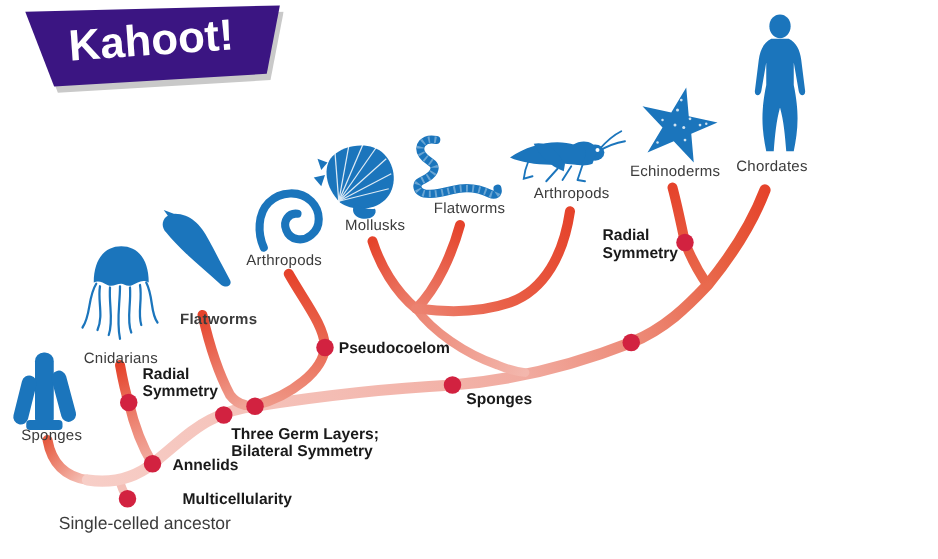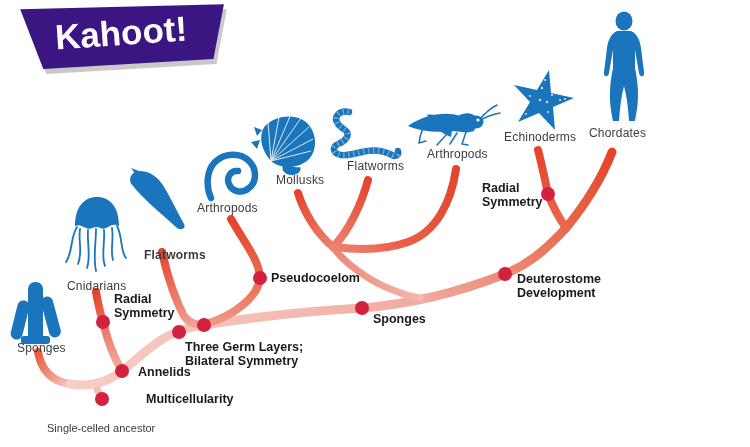--- a/index.html
+++ b/index.html
@@ -9,21 +9,21 @@
   }
   svg.tree { position:absolute; left:0; top:0; }
   .taxon {
     position:absolute; font-size:12px; color:#3b3b3b; letter-spacing:.2px;
     white-space:nowrap;
   }
   .trait {
     position:absolute; font-size:12.5px; font-weight:bold; color:#1a1a1a;
     line-height:14px; white-space:pre-line;
   }
-  .root-label { position:absolute; font-size:11px; color:#3b3b3b; white-space:nowrap;margin-top:12px; }
+  .root-label { position:absolute; font-size:14px; color:#3b3b3b; white-space:nowrap; }
   .logo-wrap { position:absolute; left:16px; top:0px; width:214px; height:80px; }
   .logo-shadow {
     position:absolute; left:3px; top:5px; width:210px; height:72px; background:#c9c9c9;
     clip-path:polygon(2% 13%, 99% 6%, 94% 82%, 13% 96%);
   }
   .logo-bg {
     position:absolute; left:0; top:0; width:210px; height:72px; background:#3b1582;
     clip-path:polygon(2% 13%, 99% 6%, 94% 82%, 13% 96%);
   }
   .logo-text {
@@ -238,19 +238,17 @@
   <div class="taxon" style="left:589px; top:126px;">Chordates</div>
 
   <div class="trait" style="left:118px; top:392px;padding-left:28px;">Multicellularity</div>
   <div class="trait" style="left:138px; top:365px;">Annelids</div>
   <div class="trait" style="left:114px; top:292px;">Radial
 Symmetry</div>
   <div class="trait" style="left:185px; top:340px;">Three Germ Layers;
 Bilateral Symmetry</div>
   <div class="trait" style="left:271px; top:271px;">Pseudocoelom</div>
   <div class="trait" style="left:373px; top:312px;">Sponges</div>
-  <div class="trait" style="left:517px; top:272px;">Deuterostome
-Development</div>
   <div class="trait" style="left:482px; top:181px;">Radial
 Symmetry</div>
 
   <div class="root-label" style="left:47px; top:410px;">Single-celled ancestor</div>
 </div>
 
 </body></html>

